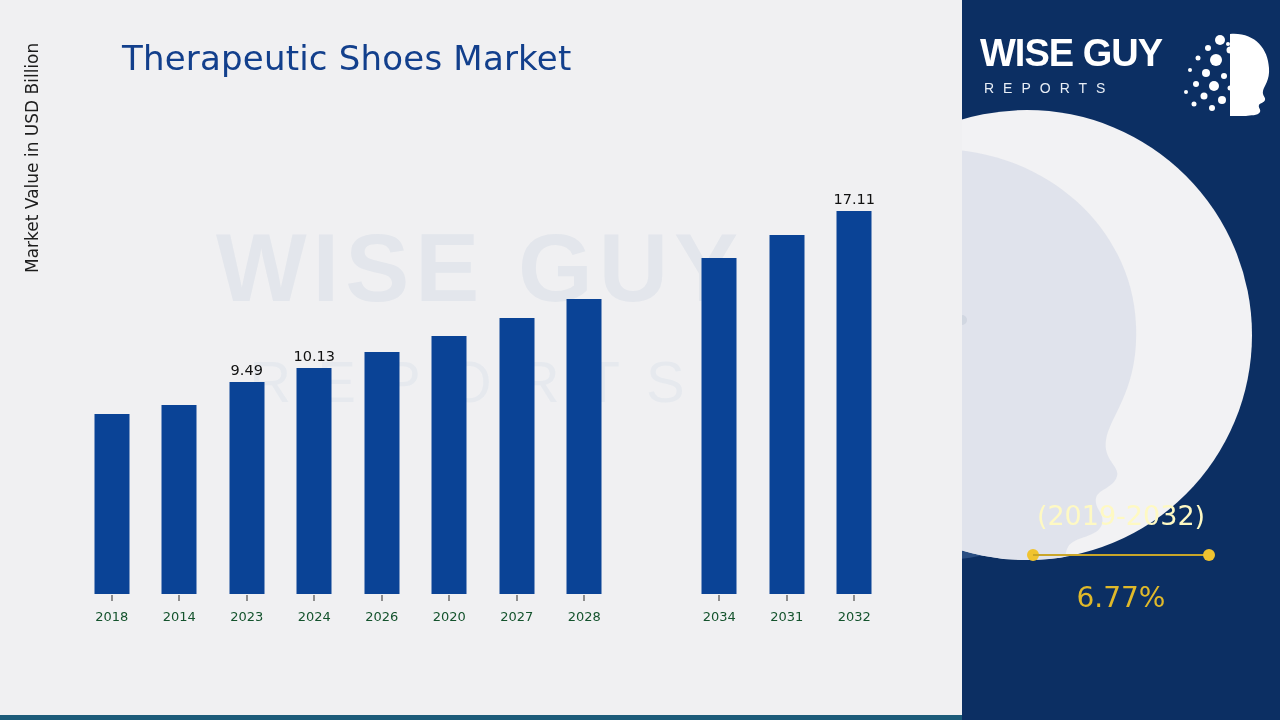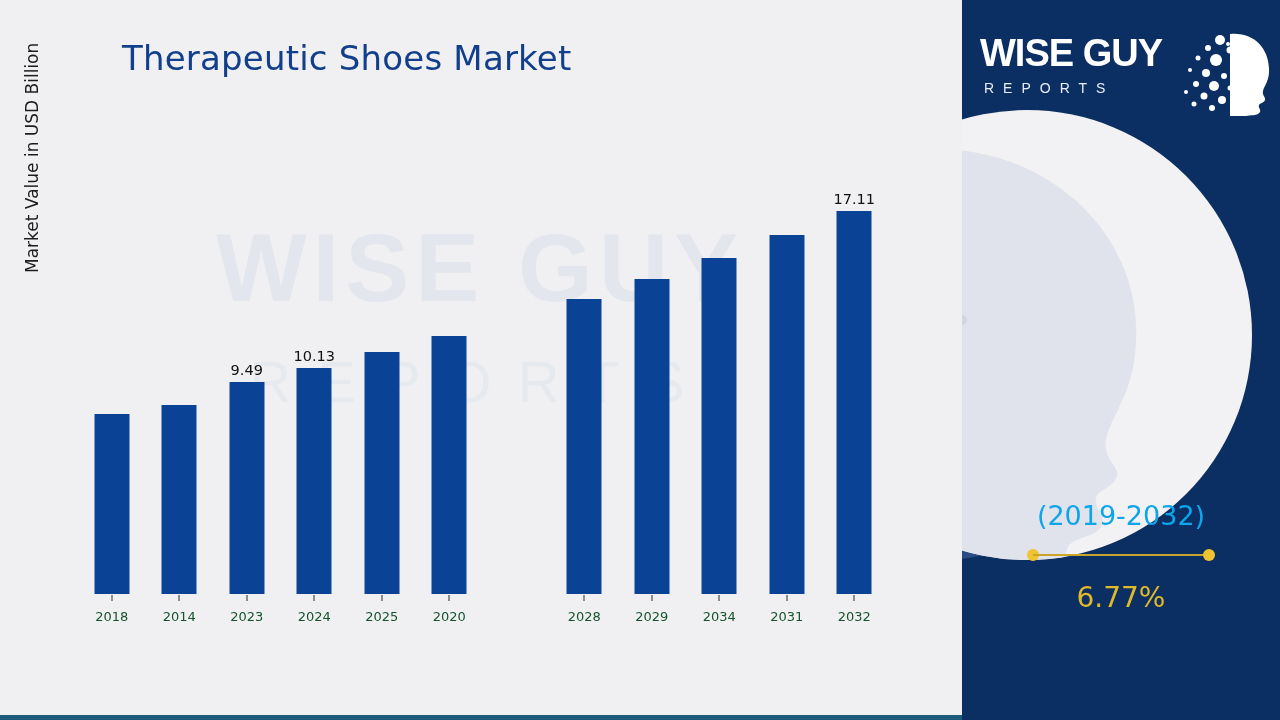--- a/index.html
+++ b/index.html
@@ -219,21 +219,21 @@
     text-align: center;
   }
   #cagr-title {
     font-size: 27px;
     color: #e0b92a;
     font-family: "DejaVu Sans", sans-serif;
     line-height: 1.22;
   }
   #cagr-period {
     font-size: 27px;
-    color: #0ea5e9;
+    color: #fef9c3;
     font-family: "DejaVu Sans", sans-serif;
     line-height: 1.22;
   }
   #cagr-divider {
     position: relative;
     margin: 16px auto 0 auto;
     width: 188px;
     height: 12px;
   }
   #cagr-divider .rule {
@@ -306,36 +306,36 @@
         </div>
         <div class="bar-slot" style="left: 202.5px; width: 67.5px;">
           <div class="bar" style="height: 226px; background: rgb(10, 67, 150);"></div>
           <div class="bar-label" style="bottom: 230px;">10.13</div>
           <div class="tick"></div>
           <div class="x-tick-label">2024</div>
         </div>
         <div class="bar-slot" style="left: 270px; width: 67.5px;">
           <div class="bar" style="height: 242px; background: rgb(10, 67, 150);"></div>
           <div class="tick"></div>
-          <div class="x-tick-label">2025</div>
+          <div class="x-tick-label">2026</div>
         </div>
         <div class="bar-slot" style="left: 337.5px; width: 67.5px;">
           <div class="bar" style="height: 258px; background: rgb(10, 67, 150);"></div>
           <div class="tick"></div>
           <div class="x-tick-label">2020</div>
         </div>
+        <div class="bar-slot" style="left: 405px; width: 67.5px;">
+          <div class="bar" style="height: 276px; background: rgb(10, 67, 150);"></div>
+          <div class="tick"></div>
+          <div class="x-tick-label">2027</div>
+        </div>
         <div class="bar-slot" style="left: 472.5px; width: 67.5px;">
           <div class="bar" style="height: 295px; background: rgb(10, 67, 150);"></div>
           <div class="tick"></div>
           <div class="x-tick-label">2028</div>
-        </div>
-        <div class="bar-slot" style="left: 540px; width: 67.5px;">
-          <div class="bar" style="height: 315px; background: rgb(10, 67, 150);"></div>
-          <div class="tick"></div>
-          <div class="x-tick-label">2029</div>
         </div>
         <div class="bar-slot" style="left: 607.5px; width: 67.5px;">
           <div class="bar" style="height: 336px; background: rgb(10, 67, 150);"></div>
           <div class="tick"></div>
           <div class="x-tick-label">2034</div>
         </div>
         <div class="bar-slot" style="left: 675px; width: 67.5px;">
           <div class="bar" style="height: 359px; background: rgb(10, 67, 150);"></div>
           <div class="tick"></div>
           <div class="x-tick-label">2031</div>

